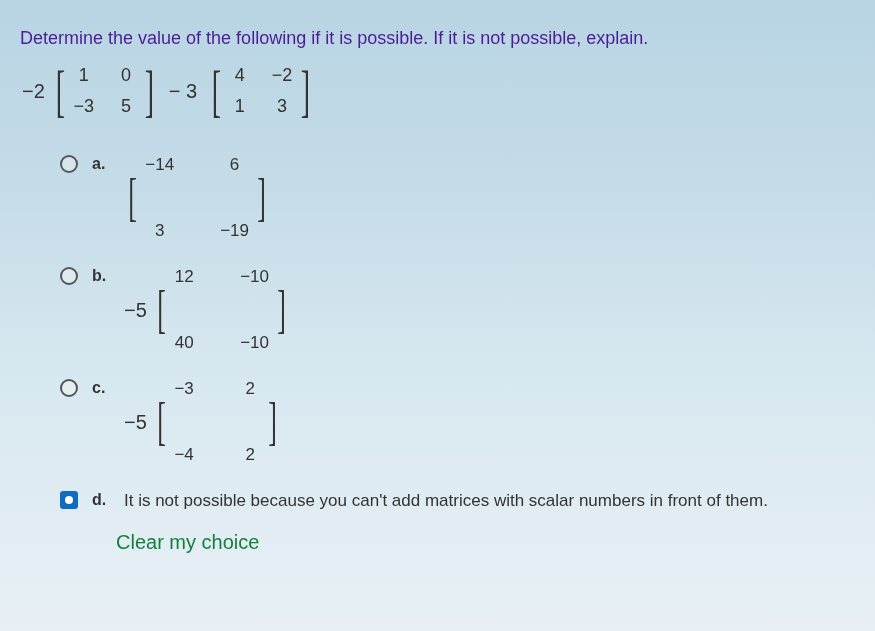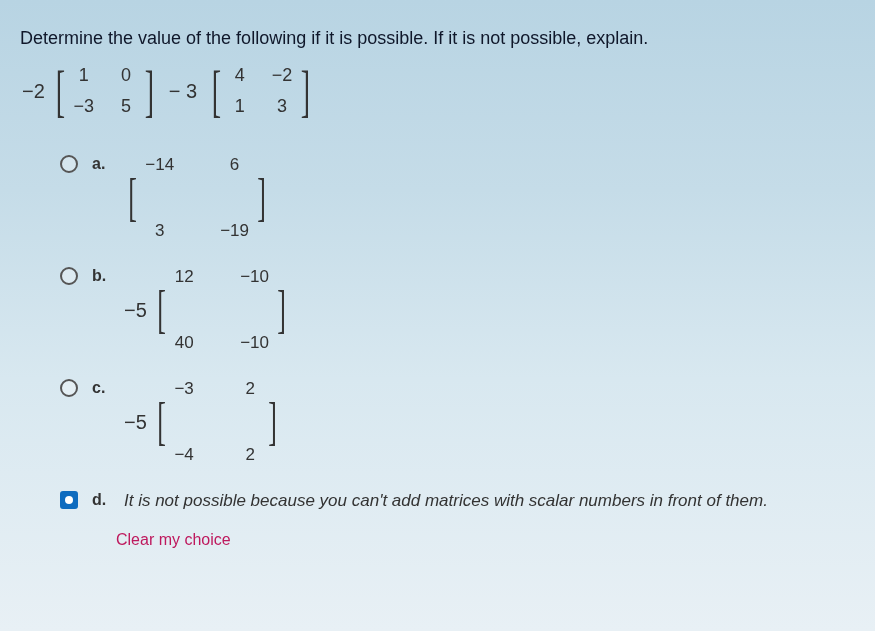--- a/index.html
+++ b/index.html
@@ -9,21 +9,21 @@
       width: 875px;
       height: 631px;
       padding: 28px 20px 20px 20px;
       color: #333;
       font-size: 16px;
       position: relative;
       overflow: hidden;
     }
     .question-text {
       font-size: 18px;
-      color: #0f172a;
+      color: #4c1d95;
       margin-bottom: 12px;
       font-weight: 400;
     }
     .expression {
       display: flex;
       align-items: center;
       gap: 6px;
       margin-bottom: 30px;
       padding-left: 2px;
     }
@@ -96,25 +96,24 @@
     .option-content {
       display: flex;
       align-items: center;
       gap: 6px;
       flex: 1;
     }
     .option-text {
       font-size: 17px;
       line-height: 1.4;
       padding-top: 2px;
-      font-style: italic;
     }
     .clear-choice {
-      color: #be185d;
-      font-size: 16px;
+      color: #15803d;
+      font-size: 20px;
       padding-left: 56px;
       margin-top: 6px;
     }
     .small-matrix .bracket-left, .small-matrix .bracket-right {
       font-size: 52px;
     }
     .small-matrix .matrix-body { font-size: 17px; column-gap: 18px; row-gap: 8px; gap: 46px;}
     .op { font-size: 20px; padding: 0 4px;}
   </style>
 </head>

